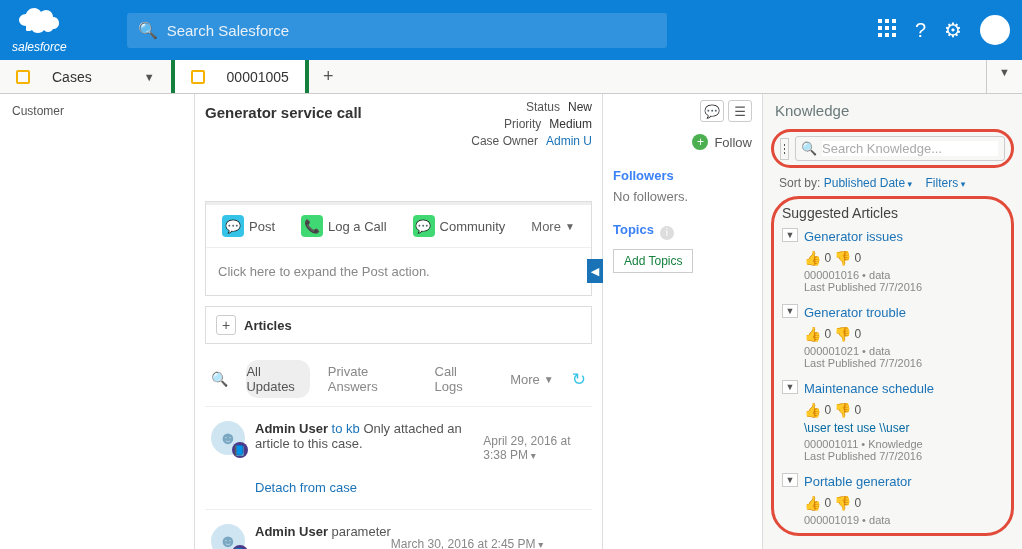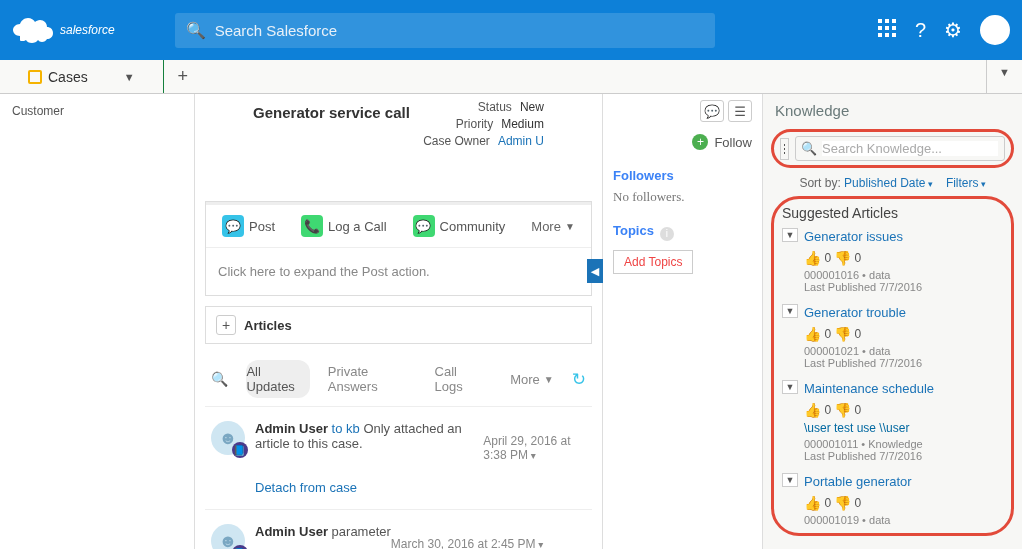--- a/index.html
+++ b/index.html
@@ -1,32 +1,32 @@
 <!DOCTYPE html>
 <html><head>
 <meta charset="utf-8">
 <style>
 * { box-sizing: border-box; margin: 0; padding: 0; font-family: Arial, Helvetica, sans-serif; }
 body { width: 1022px; height: 549px; overflow: hidden; background: #fff; font-size: 13px; color: #333; }
 
 
 .header { background: #0d80d8; height: 60px; display: flex; align-items: center; padding: 0 12px; }
-.logo { color: #fff; display: flex; align-items: center; gap: 6px; margin-right: 60px; }
+.logo { color: #fff; display: flex; align-items: center; gap: 6px; margin-right: 60px; flex-direction: column; }
 .logo svg { fill: #fff; }
 .search-bar { flex: 1; max-width: 540px; background: rgba(255,255,255,0.15); border-radius: 3px; display: flex; align-items: center; padding: 8px 12px; }
 .search-bar input { background: transparent; border: none; color: #fff; font-size: 15px; flex: 1; outline: none; }
 .search-bar input::placeholder { color: #e8f0f8; }
 .search-icon-h { color: #fff; margin-right: 8px; font-size: 16px; }
 .header-icons { display: flex; gap: 18px; margin-left: auto; align-items: center; }
 .header-icons span { color: #fff; font-size: 20px; cursor: pointer; }
 .header-avatar { width: 30px; height: 30px; border-radius: 50%; background: #fff; display: flex; align-items: center; justify-content: center; color: #0d80d8; font-size: 18px; }
 
 
 .tabbar { display: flex; border-bottom: 1px solid #ccc; background: #f9f9f7; }
-.tab { display: flex; align-items: center; padding: 6px 28px; border-right: 1px solid #15803d; gap: 6px; font-size: 14px; cursor: pointer; }
+.tab { display: flex; align-items: center; padding: 6px 16px; border-right: 4px solid #15803d; gap: 22px; font-size: 14px; cursor: pointer; }
 .tab.active { background: #fff; }
 .tab-icon { width: 14px; height: 14px; border: 2px solid #f5b300; border-radius: 2px; }
 .tab .chev { margin-left: 30px; font-size: 11px; color: #555; }
 .tab-add { padding: 6px 14px; font-size: 18px; color: #555; }
 .tab-overflow { margin-left: auto; padding: 6px 12px; font-size: 11px; color: #555; border-left: 1px solid #ccc; }
 
 
 .main { display: flex; height: calc(549px - 60px - 33px); }
 .left { width: 195px; border-right: 1px solid #ddd; padding: 10px 12px; }
 .center { flex: 1; padding: 6px 10px; overflow: hidden; }
@@ -71,35 +71,35 @@
 .feed-head .time { color: #888; font-size: 12px; margin-top: 13px; }
 .feed-head .time::after { content: " ▾"; font-size: 10px; }
 .feed-action { color: #1b73b7; margin-top: 18px; display: inline-block; }
 
 
 .r1-head { display: flex; justify-content: flex-end; gap: 4px; margin-bottom: 12px; }
 .r1-iconbtn { width: 24px; height: 22px; border: 1px solid #ccc; border-radius: 3px; display: flex; align-items: center; justify-content: center; font-size: 13px; color: #555; cursor: pointer; }
 .r1-follow { display: flex; align-items: center; gap: 6px; color: #555; margin-bottom: 18px; justify-content: flex-end; }
 .r1-follow .plus { width: 16px; height: 16px; border-radius: 50%; background: #4caf50; color: #fff; display: flex; align-items: center; justify-content: center; font-size: 12px; }
 .r1-section { font-weight: bold; color: #3b82f6; margin-bottom: 6px; }
-.r1-text { color: #777; margin-bottom: 18px; font-family: Liberation Serif, serif; }
+.r1-text { color: #777; margin-bottom: 18px; }
 .r1-topics { display: flex; align-items: center; gap: 6px; }
 .r1-info { width: 14px; height: 14px; border-radius: 50%; background: #ddd; color: #fff; font-size: 10px; display: flex; align-items: center; justify-content: center; }
-.r1-addtopics { border: 1px solid #ccc; padding: 4px 10px; color: #ef4444; font-size: 12px; margin-top: 6px; cursor: pointer; display: inline-block; }
+.r1-addtopics { border: 1px solid #ccc; padding: 4px 10px; color: #15803d; font-size: 12px; margin-top: 6px; cursor: pointer; display: inline-block; }
 .r1-pull { position: absolute; left: -16px; top: 165px; width: 16px; height: 24px; background: #1b73b7; color: #fff; display: flex; align-items: center; justify-content: center; font-size: 11px; }
 
 
 .kn-title { padding: 8px 12px; font-size: 15px; color: #6a7a7a; }
 .kn-outline { border: 3px solid #e24a3a; border-radius: 20px; margin: 2px 8px; padding: 4px 6px; display: flex; align-items: center; gap: 6px; }
 .kn-ham { width: 22px; height: 22px; border: 1px solid #ccc; display: flex; flex-direction: column; justify-content: center; gap: 2px; padding: 3px; cursor: pointer; }
 .kn-ham span { height: 2px; background: #555; }
 .kn-search { flex: 1; border: 1px solid #ccc; border-radius: 3px; padding: 4px 6px; display: flex; align-items: center; gap: 4px; }
 .kn-search input { border: none; outline: none; font-size: 13px; flex: 1; color: #0f172a; }
 .kn-search input::placeholder { color: #aaa; }
-.kn-sort { text-align: center; padding: 6px 16px; font-size: 12px; color: #666; }
+.kn-sort { text-align: left; padding: 6px 16px; font-size: 12px; color: #666; }
 .kn-sort .lnk { color: #1b73b7; }
 .kn-sort .lnk::after { content: " ▾"; font-size: 9px; }
 .kn-box { border: 3px solid #e24a3a; border-radius: 28px; margin: 0 8px 8px; padding: 6px 8px 8px; height: 340px; overflow: hidden; }
 .kn-sug { font-size: 14px; color: #444; margin-bottom: 4px; }
 .kn-article { padding: 4px 4px 8px 22px; position: relative; font-size: 12px; }
 .kn-article .dd { position: absolute; left: 0; top: 3px; width: 16px; height: 14px; border: 1px solid #ccc; font-size: 9px; display: flex; align-items: center; justify-content: center; color: #555; cursor: pointer; background: #fff; }
 .kn-article .atitle { color: #1b73b7; font-size: 13px; margin-bottom: 6px; display: inline-block; }
 .kn-votes { display: flex; align-items: center; gap: 3px; color: #555; margin-bottom: 3px; }
 .kn-votes .th { font-size: 14px; color: #555; }
 .kn-meta { color: #888; font-size: 11px; }
@@ -138,31 +138,35 @@
     <span class="header-avatar">☻</span>
   </div>
 </div>
 
 <div class="tabbar">
   <div class="tab">
     <span class="tab-icon"></span>
     <span>Cases</span>
     <span class="chev">▼</span>
   </div>
+  <div class="tab active">
+    <span class="tab-icon"></span>
+    <span>00001005</span>
+  </div>
   <div class="tab-add">+</div>
   <div class="tab-overflow">▼</div>
 </div>
 
 <div class="main">
   <div class="left">
     <div class="label-customer">Customer</div>
   </div>
 
   <div class="center">
-    <div style="display:flex;justify-content:center">
+    <div style="display:flex;justify-content:space-between">
       <div class="case-title">Generator service call</div>
       <div style="text-align:right">
         <div class="field-row">
             <span class="fl">Status</span>
             <span class="fv">New</span>
           </div>
         <div class="field-row">
             <span class="fl">Priority</span>
             <span class="fv">Medium</span>
           </div>

